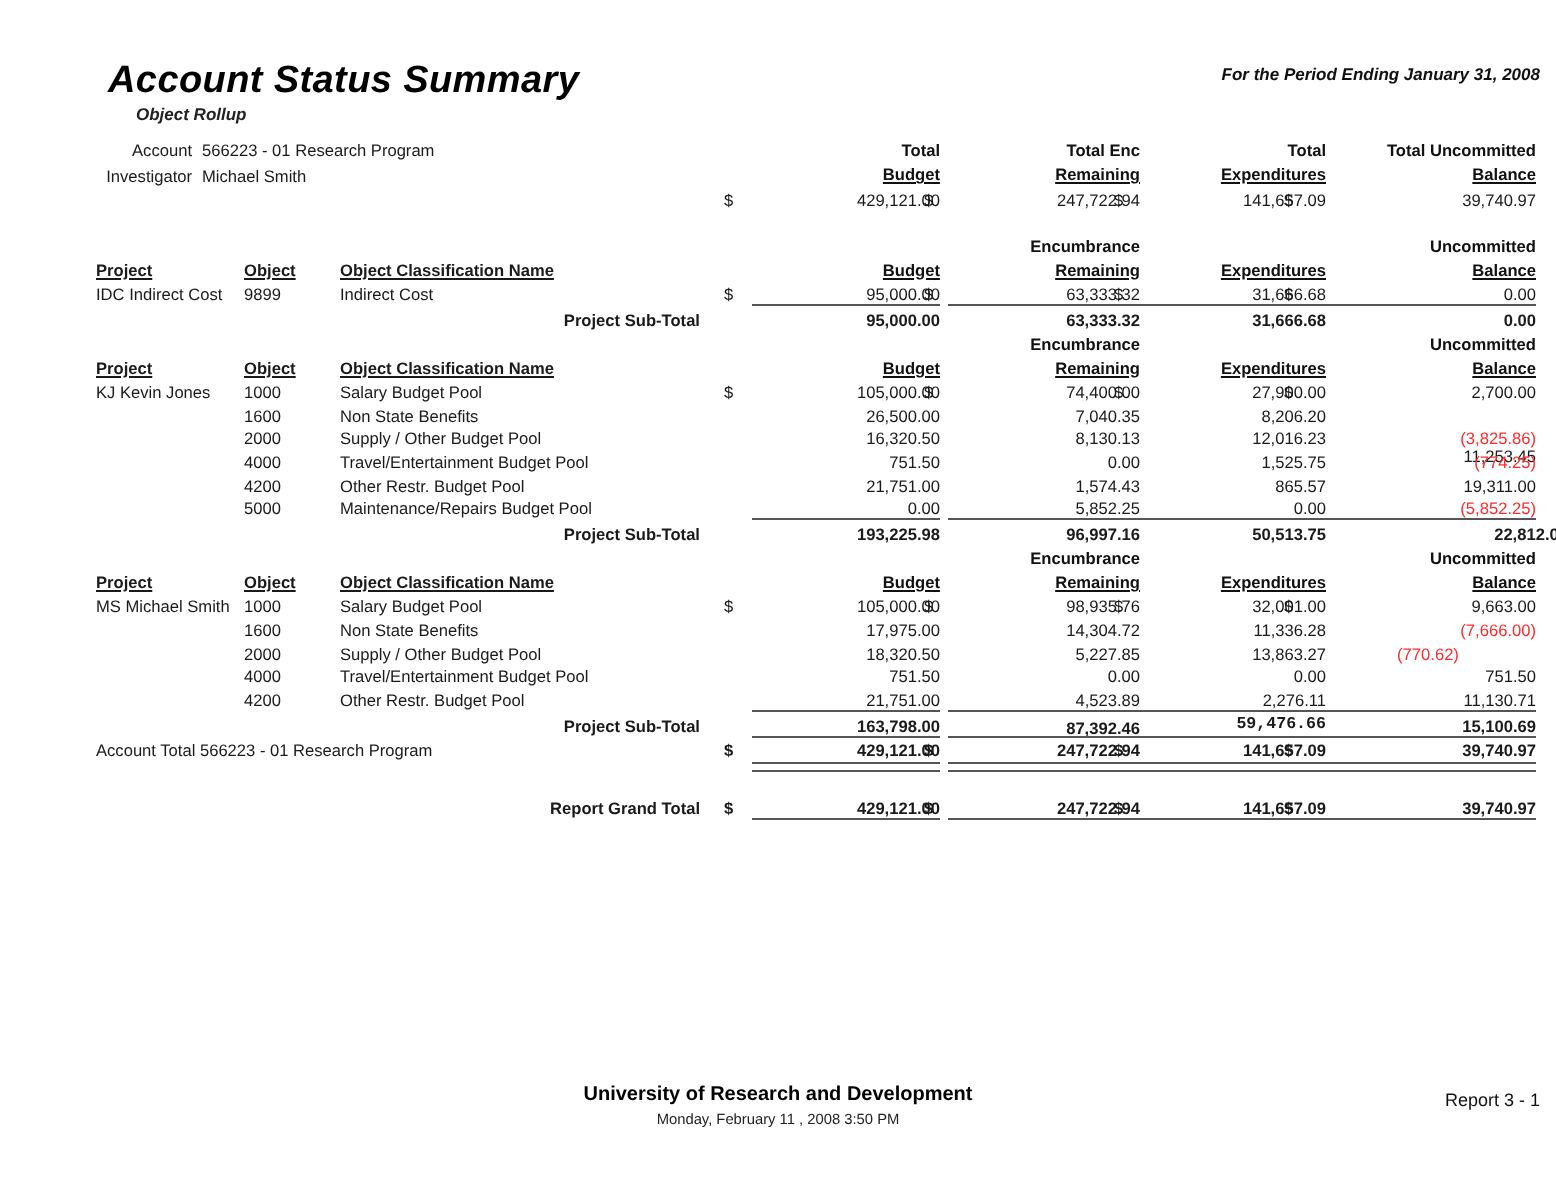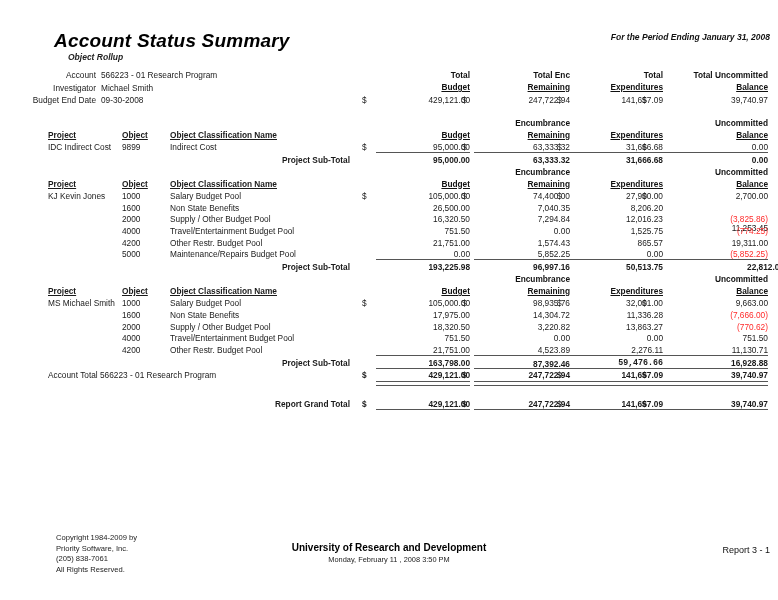--- a/index.html
+++ b/index.html
@@ -184,23 +184,20 @@
   <div class="report-title">Account Status Summary</div>
   <div class="report-subtitle">Object Rollup</div>
   <div class="period-ending">For the Period Ending January 31, 2008</div>
 
   <div class="acct-info">
     <div class="acct-line">
       <span class="k">Account</span><span>566223 - 01 Research Program</span>
     </div>
     <div class="acct-line">
       <span class="k">Investigator</span><span>Michael Smith</span>
-    </div>
-    <div class="acct-line">
-      <span class="k">Budget End Date</span><span>09-30-2008</span>
     </div>
   </div>
 
   <div class="hdr h1" style="top:70px;">Total</div>
   <div class="hdr h2" style="top:70px;">Total Enc</div>
   <div class="hdr h3" style="top:70px;">Total</div>
   <div class="hdr h4" style="top:70px;">Total Uncommitted</div>
 
   <div class="hdr h1 udl" style="top:82px;">Budget</div>
   <div class="hdr h2 udl" style="top:82px;">Remaining</div>
@@ -268,21 +265,21 @@
       <div class="num n4" style="top: 191.2px;">2,700.00</div>
       <div class="lbl proj-col-object" style="top: 202.8px;">1600</div>
       <div class="lbl proj-col-name" style="top: 202.8px;">Non State Benefits</div>
       <div class="num n1" style="top: 202.8px;">26,500.00</div>
       <div class="num n2" style="top: 202.8px;">7,040.35</div>
       <div class="num n3" style="top: 202.8px;">8,206.20</div>
       <div class="num n4" style="top: 202.8px; margin-top: 20px;">11,253.45</div>
       <div class="lbl proj-col-object" style="top: 214.4px;">2000</div>
       <div class="lbl proj-col-name" style="top: 214.4px;">Supply / Other Budget Pool</div>
       <div class="num n1" style="top: 214.4px;">16,320.50</div>
-      <div class="num n2" style="top: 214.4px;">7,294.84</div>
+      <div class="num n2" style="top: 214.4px;">8,130.13</div>
       <div class="num n3" style="top: 214.4px;">12,016.23</div>
       <div class="num n4 neg" style="top: 214.4px;">(3,825.86)</div>
       <div class="lbl proj-col-object" style="top: 226px;">4000</div>
       <div class="lbl proj-col-name" style="top: 226px;">Travel/Entertainment Budget Pool</div>
       <div class="num n1" style="top: 226px;">751.50</div>
       <div class="num n2" style="top: 226px;">0.00</div>
       <div class="num n3" style="top: 226px;">1,525.75</div>
       <div class="num n4 neg" style="top: 226px;">(774.25)</div>
       <div class="lbl proj-col-object" style="top: 237.6px;">4200</div>
       <div class="lbl proj-col-name" style="top: 237.6px;">Other Restr. Budget Pool</div>
@@ -327,44 +324,44 @@
       <div class="num n4" style="top: 298.4px;">9,663.00</div>
       <div class="lbl proj-col-object" style="top: 310px;">1600</div>
       <div class="lbl proj-col-name" style="top: 310px;">Non State Benefits</div>
       <div class="num n1" style="top: 310px;">17,975.00</div>
       <div class="num n2" style="top: 310px;">14,304.72</div>
       <div class="num n3" style="top: 310px;">11,336.28</div>
       <div class="num n4 neg" style="top: 310px;">(7,666.00)</div>
       <div class="lbl proj-col-object" style="top: 321.6px;">2000</div>
       <div class="lbl proj-col-name" style="top: 321.6px;">Supply / Other Budget Pool</div>
       <div class="num n1" style="top: 321.6px;">18,320.50</div>
-      <div class="num n2" style="top: 321.6px;">3,220.82</div>
+      <div class="num n2" style="top: 321.6px;">5,227.85</div>
       <div class="num n3" style="top: 321.6px;">13,863.27</div>
-      <div class="num n4 neg" style="top: 321.6px;">(770.62)</div>
+      <div class="num n4 neg" style="top: 321.6px; text-align: center;">(770.62)</div>
       <div class="lbl proj-col-object" style="top: 333.2px;">4000</div>
       <div class="lbl proj-col-name" style="top: 333.2px;">Travel/Entertainment Budget Pool</div>
       <div class="num n1" style="top: 333.2px;">751.50</div>
       <div class="num n2" style="top: 333.2px;">0.00</div>
       <div class="num n3" style="top: 333.2px;">0.00</div>
       <div class="num n4" style="top: 333.2px;">751.50</div>
       <div class="lbl proj-col-object" style="top: 344.8px;">4200</div>
       <div class="lbl proj-col-name" style="top: 344.8px;">Other Restr. Budget Pool</div>
       <div class="num n1" style="top: 344.8px;">21,751.00</div>
       <div class="num n2" style="top: 344.8px;">4,523.89</div>
       <div class="num n3" style="top: 344.8px;">2,276.11</div>
       <div class="num n4" style="top: 344.8px;">11,130.71</div>
       <div class="rule" style="top: 354.9px; left: 376px; width: 94px;"></div>
       <div class="rule" style="top: 354.9px; left: 474px; width: 96px;"></div>
       <div class="rule" style="top: 354.9px; left: 569px; width: 94px;"></div>
       <div class="rule" style="top: 354.9px; left: 656px; width: 112px;"></div>
       <div class="subtotal-label" style="top: 357.9px;">Project Sub-Total</div>
       <div class="num n1 bold" style="top: 357.9px;">163,798.00</div>
       <div class="num n2 bold" style="top: 359px;">87,392.46</div>
       <div class="num n3 bold" style="top: 357.9px; font-family: Liberation Mono, monospace;">59,476.66</div>
-      <div class="num n4 bold" style="top: 357.9px;">16,928.88</div>
+      <div class="num n4 bold" style="top: 357.9px;">15,100.69</div>
       <div class="rule" style="top: 368px; left: 376px; width: 94px;"></div>
       <div class="rule" style="top: 368px; left: 474px; width: 96px;"></div>
       <div class="rule" style="top: 368px; left: 569px; width: 94px;"></div>
       <div class="rule" style="top: 368px; left: 656px; width: 112px;"></div>
       <div class="lbl proj-col-project" style="top: 370px;">Account Total 566223 - 01 Research Program</div>
       <div class="cur s1 bold" style="top: 370px;">$</div>
       <div class="cur s2 bold" style="top: 370px;">$</div>
       <div class="cur s3 bold" style="top: 370px;">$</div>
       <div class="cur s4 bold" style="top: 370px;">$</div>
       <div class="num n1 bold" style="top: 370px;">429,121.00</div>
@@ -383,26 +380,20 @@
       <div class="num n1 bold" style="top: 398.6px;">429,121.00</div>
       <div class="num n2 bold" style="top: 398.6px;">247,722.94</div>
       <div class="num n3 bold" style="top: 398.6px;">141,657.09</div>
       <div class="num n4 bold" style="top: 398.6px;">39,740.97</div>
       <div class="rule" style="top: 409.2px; left: 376px; width: 94px;"></div>
       <div class="rule" style="top: 409.2px; left: 474px; width: 96px;"></div>
       <div class="rule" style="top: 409.2px; left: 569px; width: 94px;"></div>
       <div class="rule" style="top: 409.2px; left: 656px; width: 112px;"></div>
     </div>
 
-  <div class="footer-left">
-    <div>Copyright 1984-2009 by</div>
-    <div>Priority Software, Inc.</div>
-    <div>(205) 838-7061</div>
-    <div>All Rights Reserved.</div>
-  </div>
 
   <div class="footer-center">
     <div class="footer-org">University of Research and Development</div>
     <div class="footer-date">Monday, February 11 , 2008  3:50 PM</div>
   </div>
 
   <div class="footer-right">Report 3 - 1</div>
 
 </div>
 

